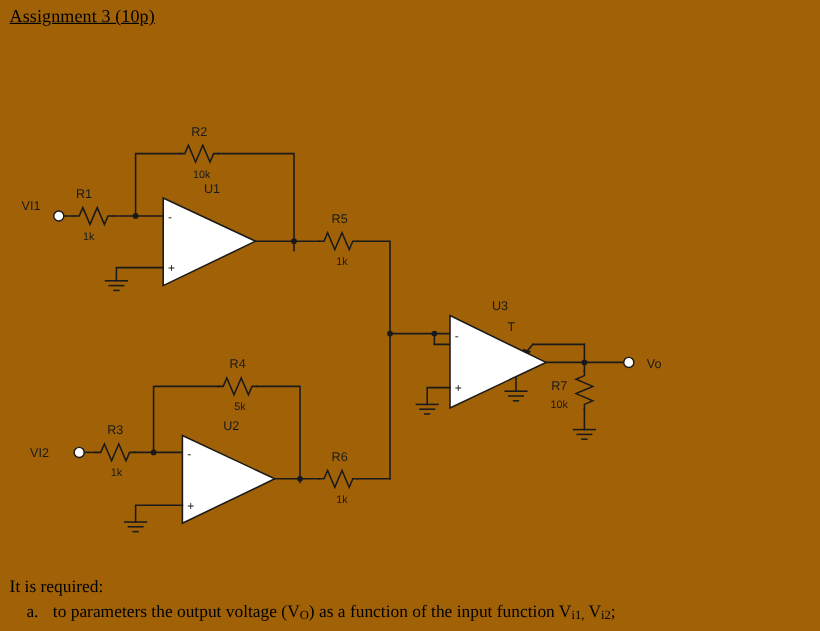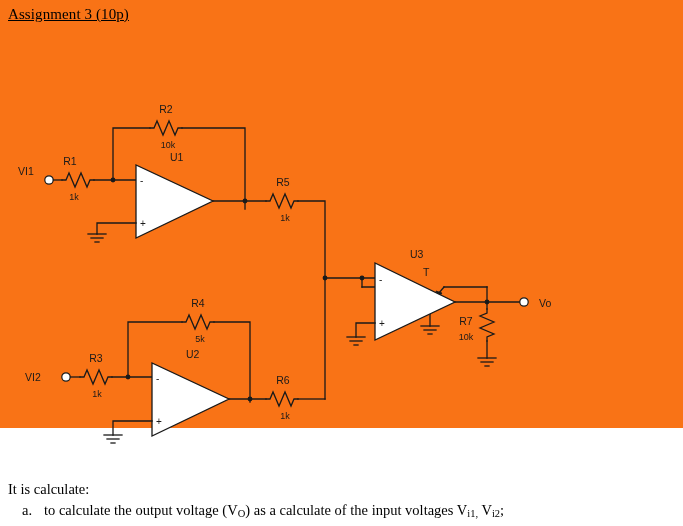--- a/index.html
+++ b/index.html
@@ -11,22 +11,22 @@
     width: 683px;
     height: 526px;
     position: relative;
     font-family: "Liberation Serif", serif;
     color: #000000;
     overflow: hidden;
   }
   .page {
     position: relative;
     width: 683px;
-    height: 428px;
-    background: #f97316;
+    height: 526px;
+    background: #a16207;
   }
   .assignment-title {
     position: absolute;
     left: 8px;
     top: 6px;
     font-family: "Liberation Serif", serif;
     font-size: 15px;
     text-decoration: underline;
     letter-spacing: 0.1px;
     white-space: nowrap;
@@ -264,19 +264,19 @@
       <g>
         <path class="wire" d="M478,263 L496,263"></path>
         <path class="wire" d="M481,267 L493,267"></path>
         <path class="wire" d="M485,271 L489,271"></path>
       </g>
 
     </svg>
   </div>
 
   <div class="footer-block">
-    <div>It is calculate:</div>
+    <div>It is required:</div>
     <div class="footer-item">
-      <span class="marker">a.</span><span>to calculate the output voltage (V</span><span class="sub">O</span><span>) as a calculate of the input voltages V</span><span class="sub">i1,</span><span> V</span><span class="sub">i2</span><span>;</span>
+      <span class="marker">a.</span><span>to parameters the output voltage (V</span><span class="sub">O</span><span>) as a function of the input function V</span><span class="sub">i1,</span><span> V</span><span class="sub">i2</span><span>;</span>
     </div>
   </div>
 
 </div>
 
 </body></html>

